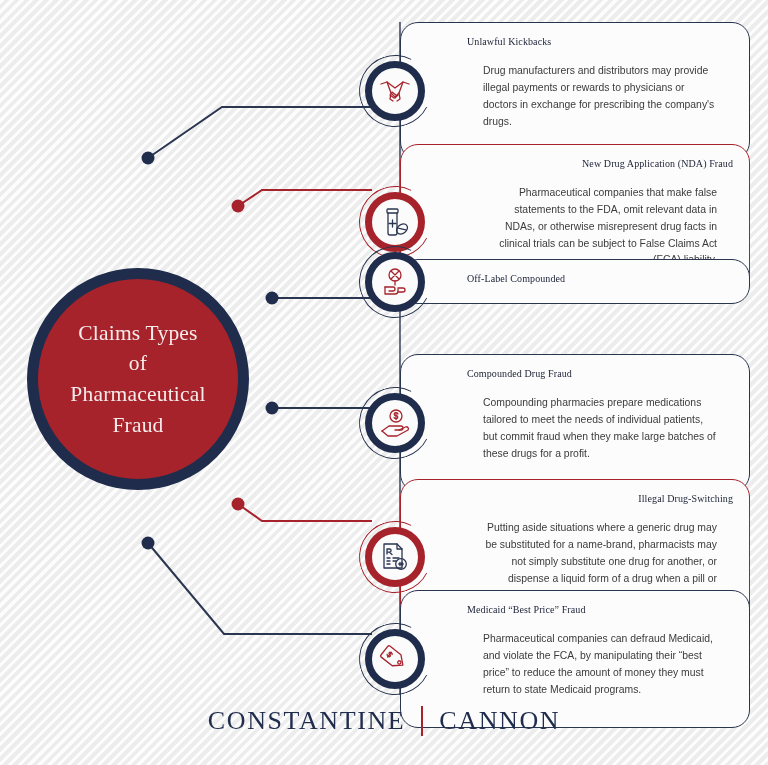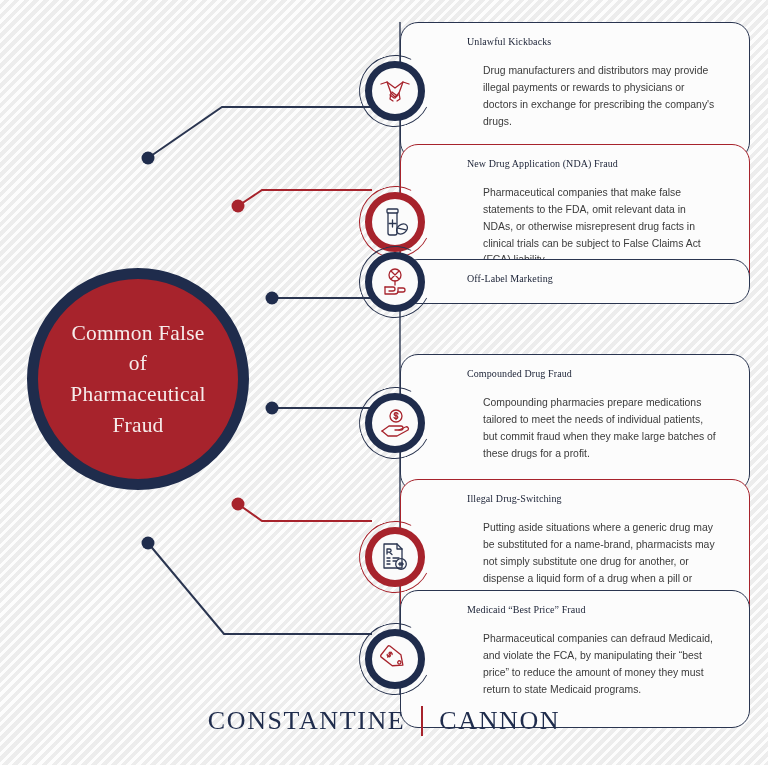--- a/index.html
+++ b/index.html
@@ -72,20 +72,21 @@
     width: 350px;
     box-sizing: border-box;
     background: #fcfcfc;
     border: 1.2px solid #2a3550;
     border-radius: 18px;
     padding: 13px 16px 13px 66px;
     z-index: 2;
   }
   .card.accent-red {
     border-color: #a7232c;
+    text-align: right;
   }
 
   .card-title {
     font-family: "Liberation Serif", serif;
     font-size: 10px;
     font-weight: 400;
     color: #1a2135;
     margin: 0 0 6px 0;
     letter-spacing: 0.1px;
   }
@@ -213,21 +214,21 @@
       <path d="M148,543 L224,634 L372,634" fill="none" stroke="#2a3550" stroke-width="2"></path>
       <circle cx="148" cy="543" r="6.5" fill="#1f2c4c"></circle>
     </g>
 
     <g>
       <path d="M400,22 L400,695" fill="none" stroke="#2a3550" stroke-width="1.4"></path>
     </g>
   </svg>
 
   <div class="hub">
-    <div class="hub-text">Common False
+    <div class="hub-text">Claims Types
 of
 Pharmaceutical
 Fraud</div>
   </div>
 
   <div class="card" style="top:22px;">
     <div class="icon-badge">
       <div class="icon-arc"></div>
       <div class="icon-ring"></div>
       <div class="icon-glyph">
@@ -272,21 +273,21 @@
         <svg viewBox="0 0 32 32" fill="none" stroke="#a7232c" stroke-width="1.3" stroke-linecap="round" stroke-linejoin="round">
           <circle cx="16" cy="9" r="6"></circle>
           <path d="M12.5 5.5 L19.5 12.5 M19.5 5.5 L12.5 12.5"></path>
           <path d="M16 15 L16 19"></path>
           <path d="M6 21 h8 a2 2 0 0 1 0 4 h-4"></path>
           <path d="M6 21 v7 h10 a3 3 0 0 0 3 -3 v-2"></path>
           <path d="M19 22 h5 a2 2 0 0 1 0 4 h-5"></path>
         </svg>
       </div>
     </div>
-    <p class="card-title">Off-Label Marketing</p>
+    <p class="card-title">Off-Label Compounded</p>
   </div>
 
   <div class="card" style="top:354px;">
     <div class="icon-badge">
       <div class="icon-arc"></div>
       <div class="icon-ring"></div>
       <div class="icon-glyph">
         <svg viewBox="0 0 32 32" fill="none" stroke="#a7232c" stroke-width="1.3" stroke-linecap="round" stroke-linejoin="round">
           <circle cx="17" cy="9" r="6"></circle>
           <path d="M17 5.5 L17 12.5"></path>

